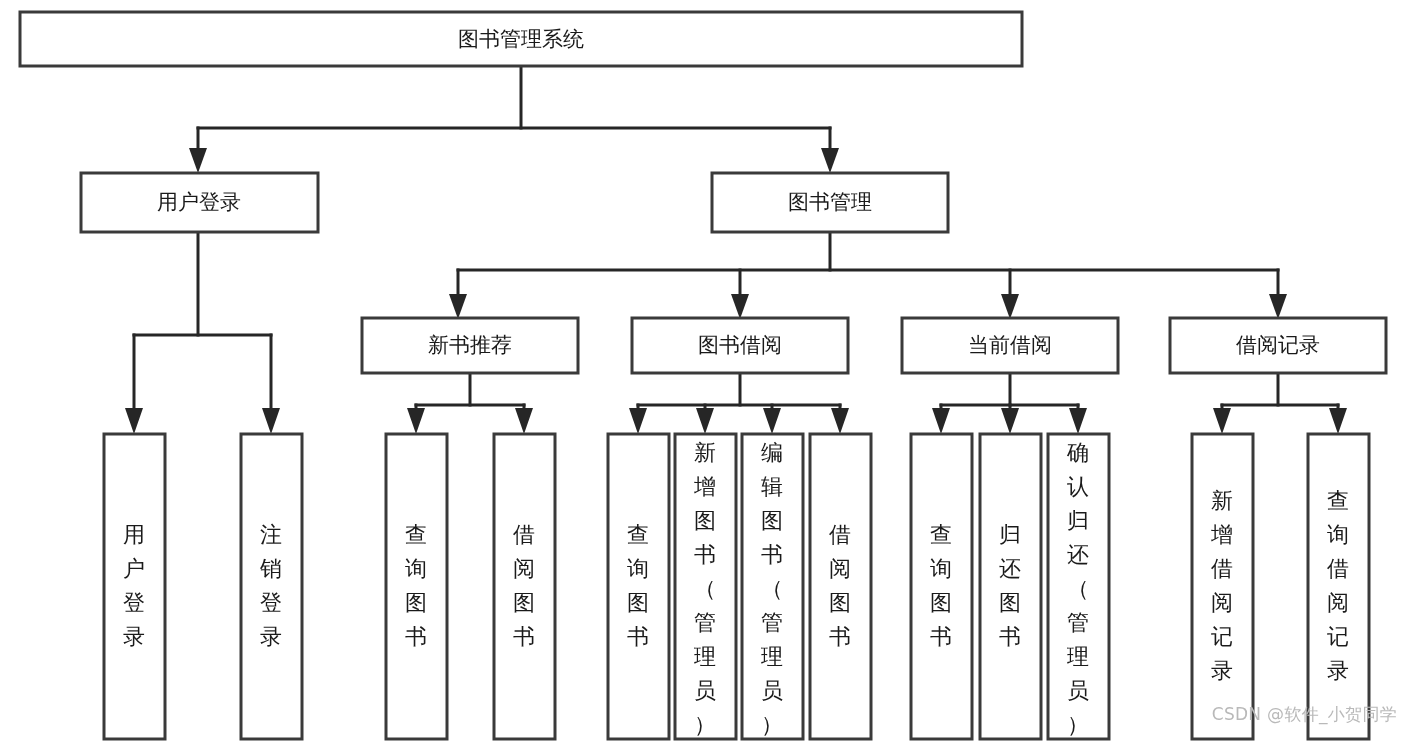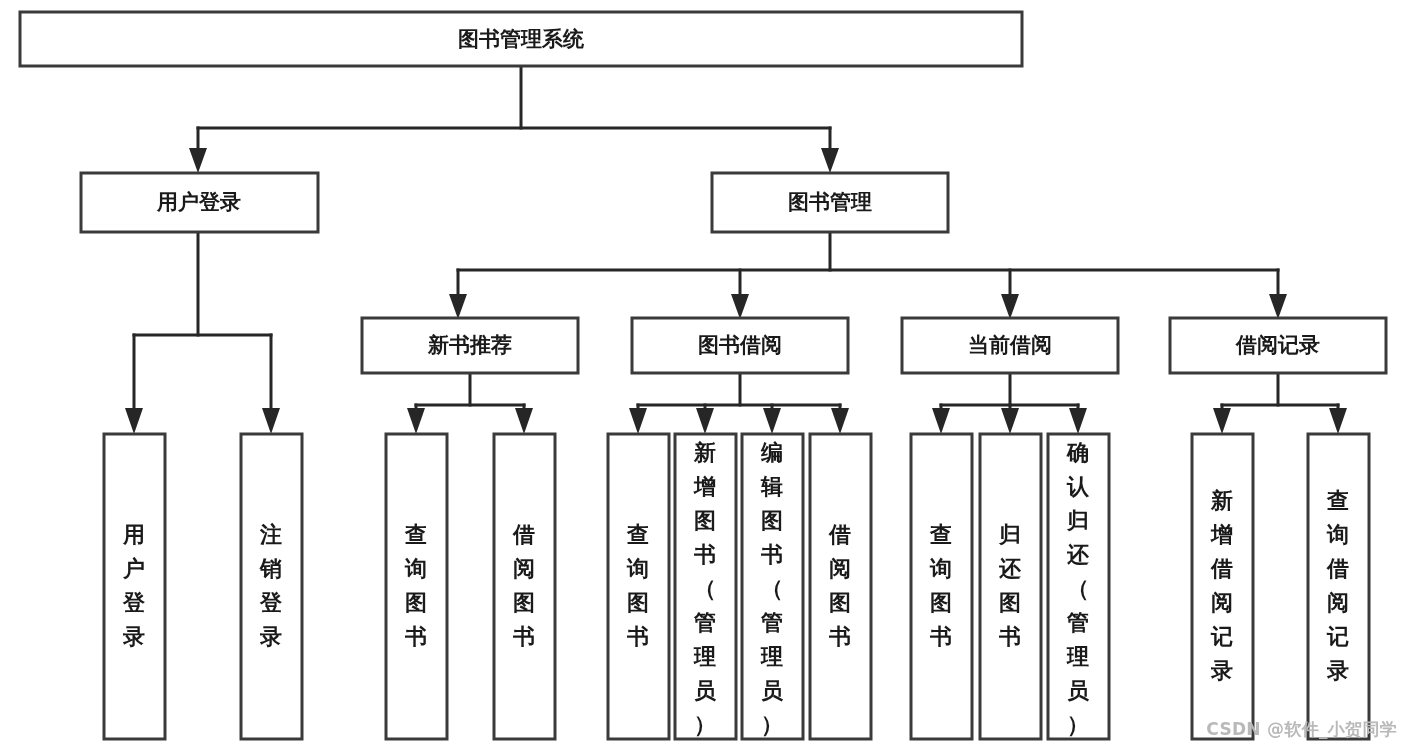--- a/index.html
+++ b/index.html
@@ -11,21 +11,20 @@
     width: 1405px;
     height: 747px;
     font-family: "DejaVu Sans", "Liberation Sans", sans-serif;
     overflow: hidden;
   }
   #diagram-root {
     position: relative;
     width: 1405px;
     height: 747px;
     background: #ffffff;
-    font-weight: bold;
   }
   svg.diagram {
     position: absolute;
     top: 0;
     left: 0;
     width: 1405px;
     height: 747px;
   }
   .node-box {
     fill: #ffffff;
@@ -51,21 +50,21 @@
   }
   .node-label-v {
     font-family: "DejaVu Sans", "Liberation Sans", sans-serif;
     font-size: 22px;
     fill: #1a1a1a;
     text-anchor: middle;
   }
   .watermark {
     position: absolute;
     right: 8px;
-    bottom: 6px;
+    bottom: 21px;
     font-family: "DejaVu Sans", "Liberation Sans", sans-serif;
     font-size: 17px;
     color: #b9b9b9;
     white-space: nowrap;
     letter-spacing: 0.3px;
   }
 </style>
 </head>
 <body>
 

